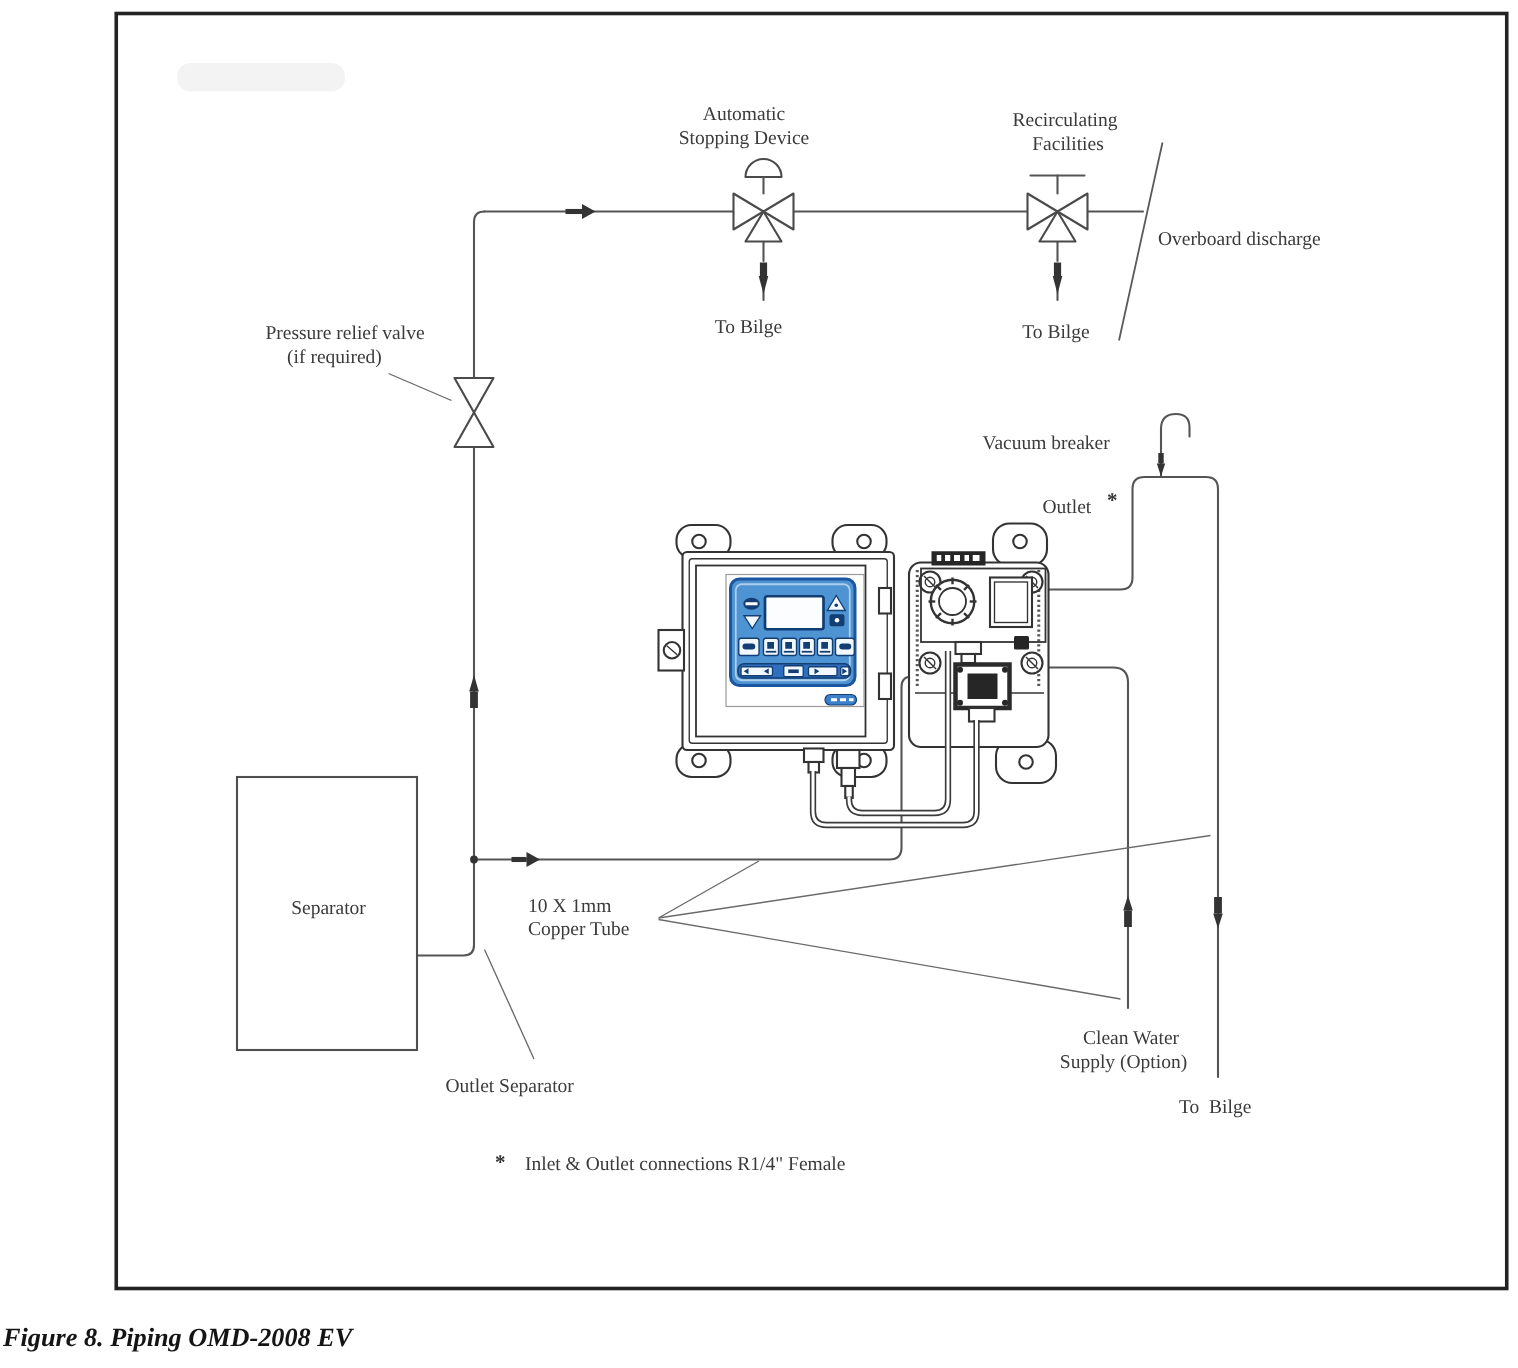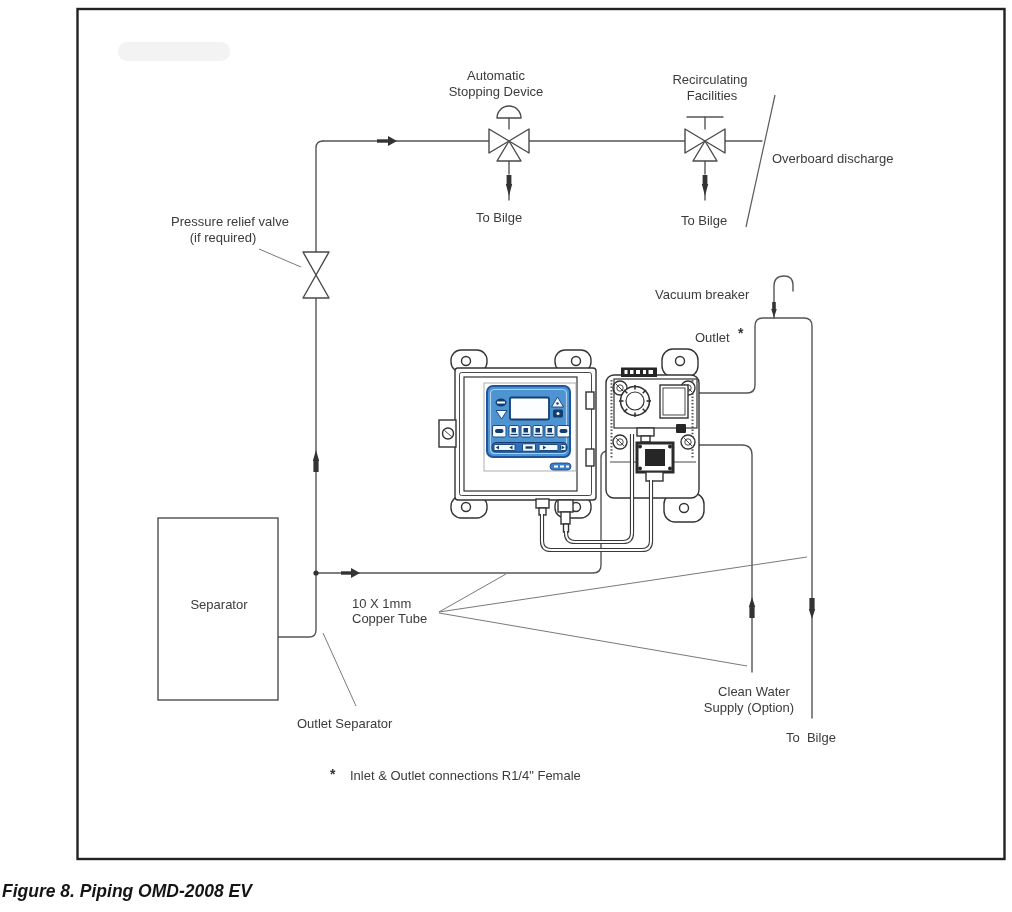--- a/index.html
+++ b/index.html
@@ -1,17 +1,17 @@
 <!DOCTYPE html>
 <html><head>
 <meta charset="utf-8">
 <style>
   html,body{margin:0;padding:0;background:#fff;}
   #stage{position:relative;width:1012px;height:912px;background:#fff;overflow:hidden;
-         font-family:Liberation Sans, sans-serif;}
+         font-family:Liberation Serif, serif;}
   svg{position:absolute;left:0;top:0;}
   
   .pipe{stroke:#555;stroke-width:1.4;fill:none;stroke-linecap:round;}
   .hull{stroke:#5a5a5a;stroke-width:1.2;fill:none;}
   .leader{stroke:#6a6a6a;stroke-width:0.9;fill:none;}
   .valve{fill:#fff;stroke:#4a4a4a;stroke-width:1.4;stroke-linejoin:round;}
   .solid{fill:#333;stroke:none;}
   .boxline{fill:#fff;stroke:#4f4f4f;stroke-width:1.4;}
   .dev{fill:#fff;stroke:#333;stroke-width:1.4;}
   .dev-thin{fill:none;stroke:#333;stroke-width:0.9;}

